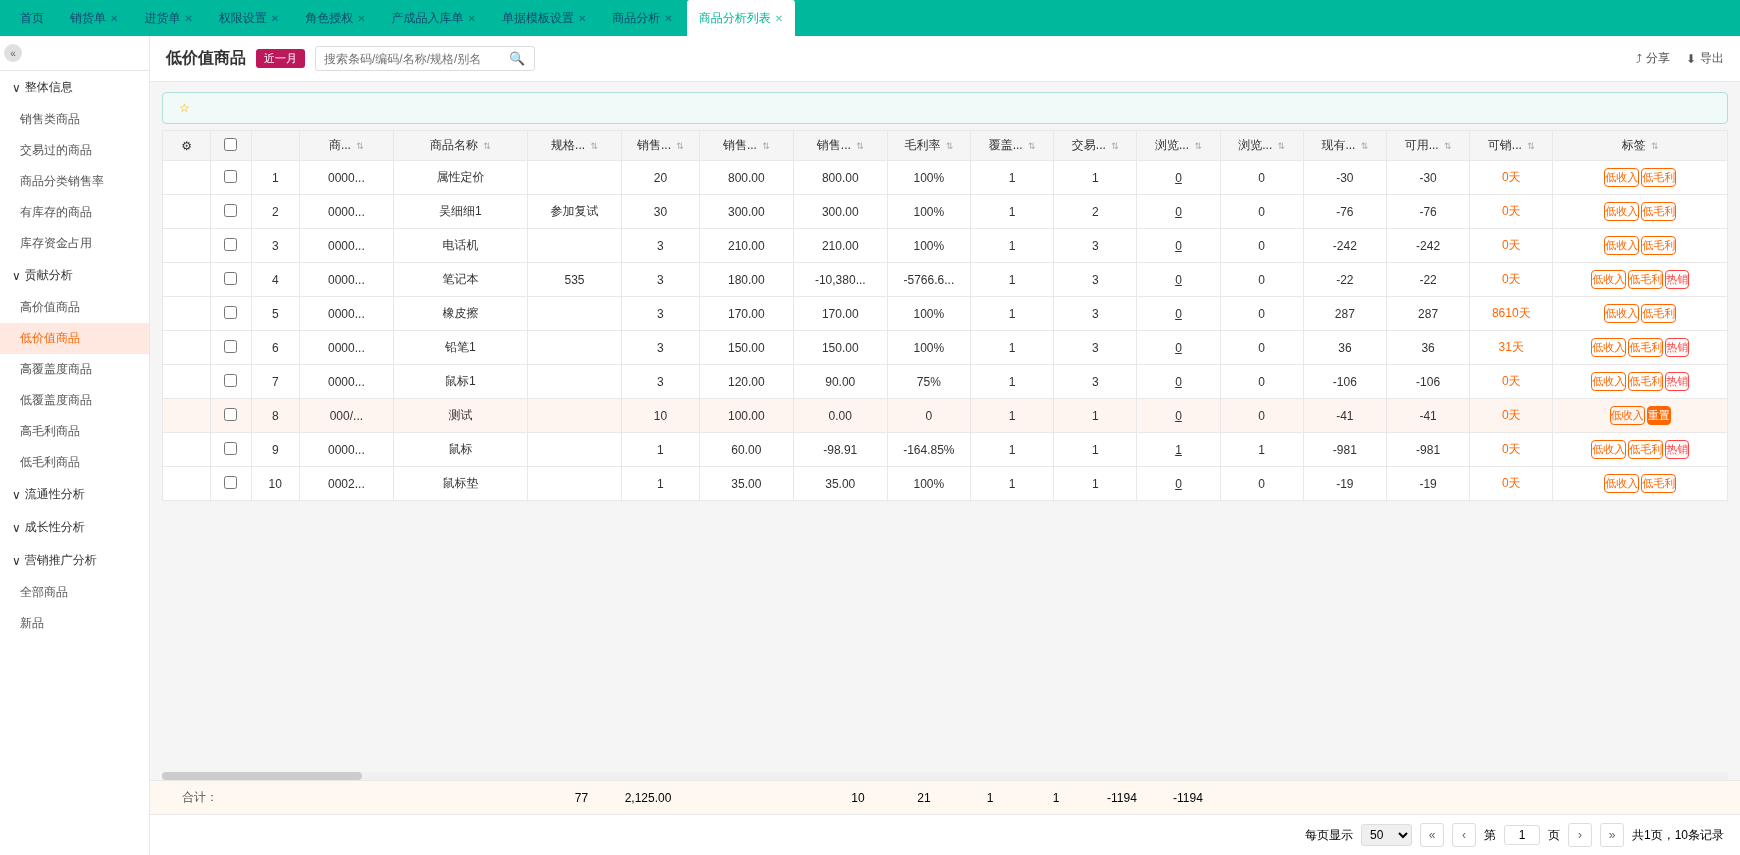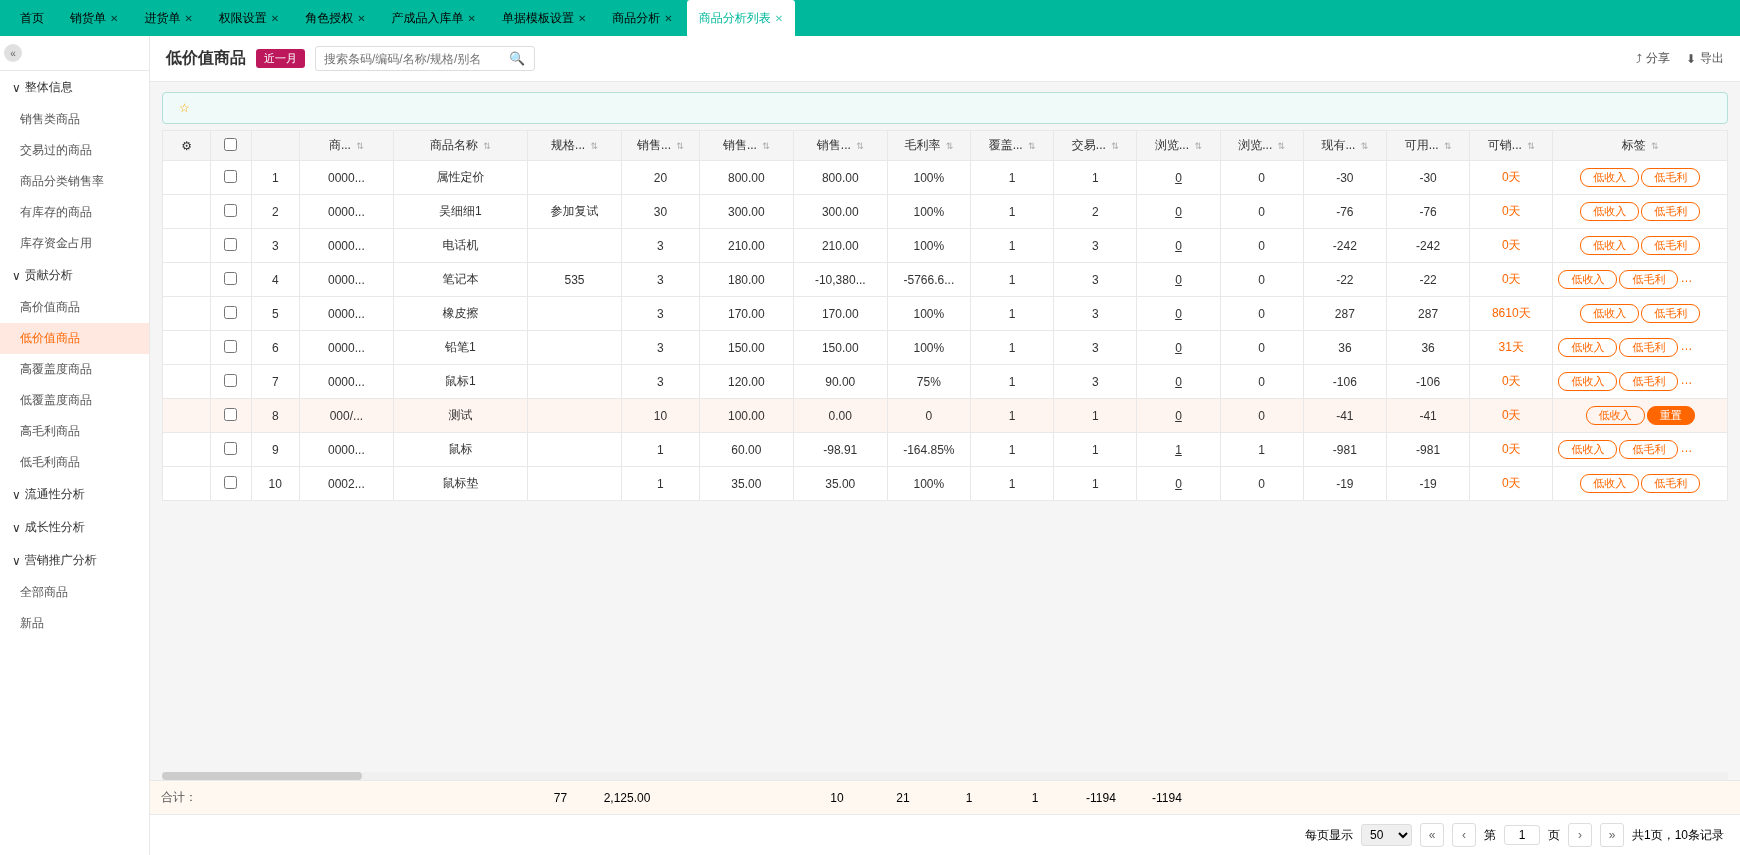--- a/index.html
+++ b/index.html
@@ -8,21 +8,21 @@
     
     .top-nav {
       background: #00b89c;
       display: flex;
       align-items: center;
       height: 36px;
       padding: 0 8px;
       gap: 2px;
     }
     .nav-item {
-      color: #000000;
+      color: #0c4a6e;
       padding: 4px 12px;
       cursor: pointer;
       border-radius: 3px 3px 0 0;
       white-space: nowrap;
       height: 36px;
       display: flex;
       align-items: center;
       gap: 4px;
     }
     .nav-item.active { background: #fff; color: #00b89c; }
@@ -208,38 +208,38 @@
       white-space: nowrap;
     }
     tbody tr.highlighted td { background: #fff5f0; }
 
     
     .sort-icon { font-size: 9px; color: #aaa; margin-left: 2px; }
 
     
     .tag {
       display: inline-block;
-      border-radius: 9px;
-      padding: 1px 12px;
+      border-radius: 4px;
+      padding: 1px 0;
       font-size: 11px;
       margin: 1px;
       text-align: right;
     }
     .tag-orange { color: #ff6600; border: 1px solid #ff6600; }
     .tag-red { color: #ff4444; border: 1px solid #ff4444; }
     .tag-orange-fill { color: #fff; background: #ff6600; border: 1px solid #ff6600; }
 
     
     .link-underline { text-decoration: underline; cursor: pointer; color: #333; }
 
     
     .footer-summary {
       background: #fff8f0;
       border-top: 1px solid #e8e8e8;
-      padding: 8px 11px;
+      padding: 8px 32px;
       display: flex;
       align-items: center;
       gap: 4px;
     }
     .footer-label { color: #555; font-weight: 500; margin-right: 8px; }
 
     
     .pagination-bar {
       background: #fff;
       border-top: 1px solid #e8e8e8;

